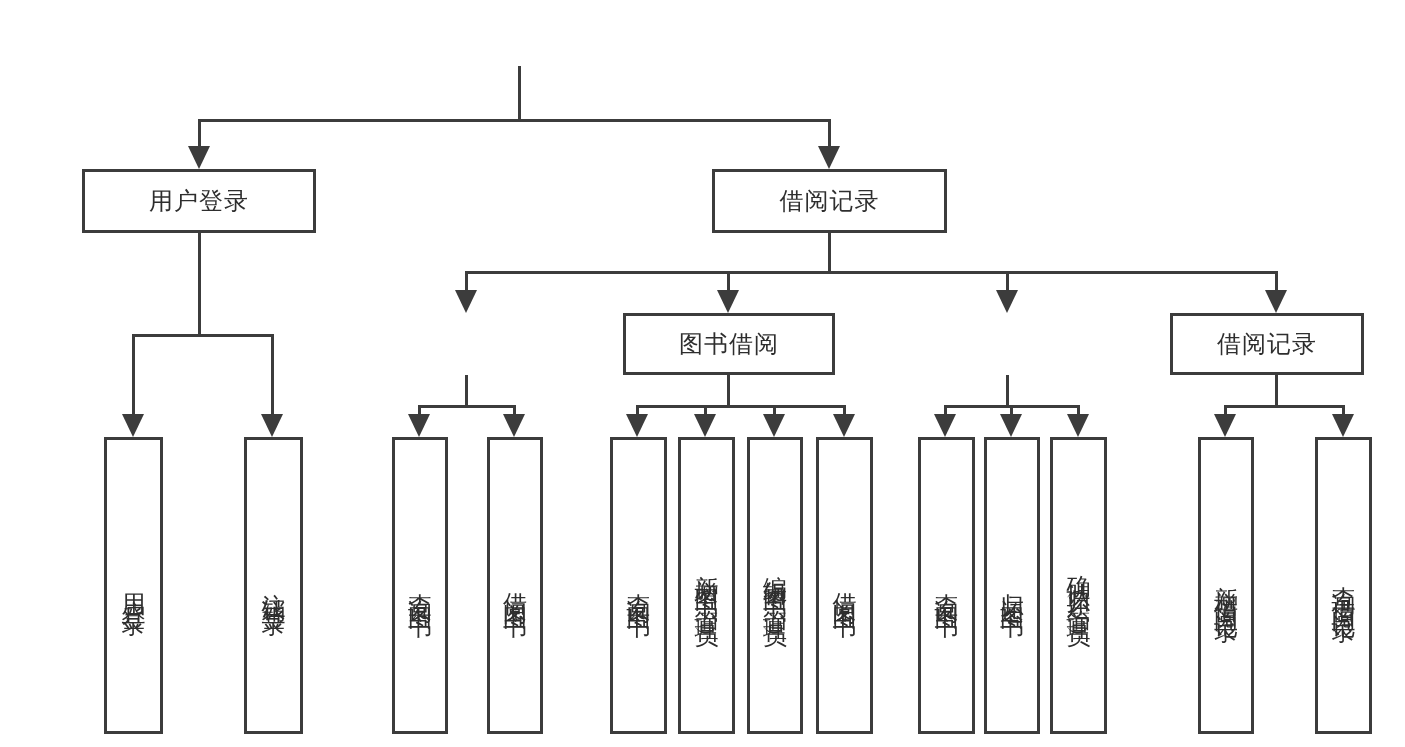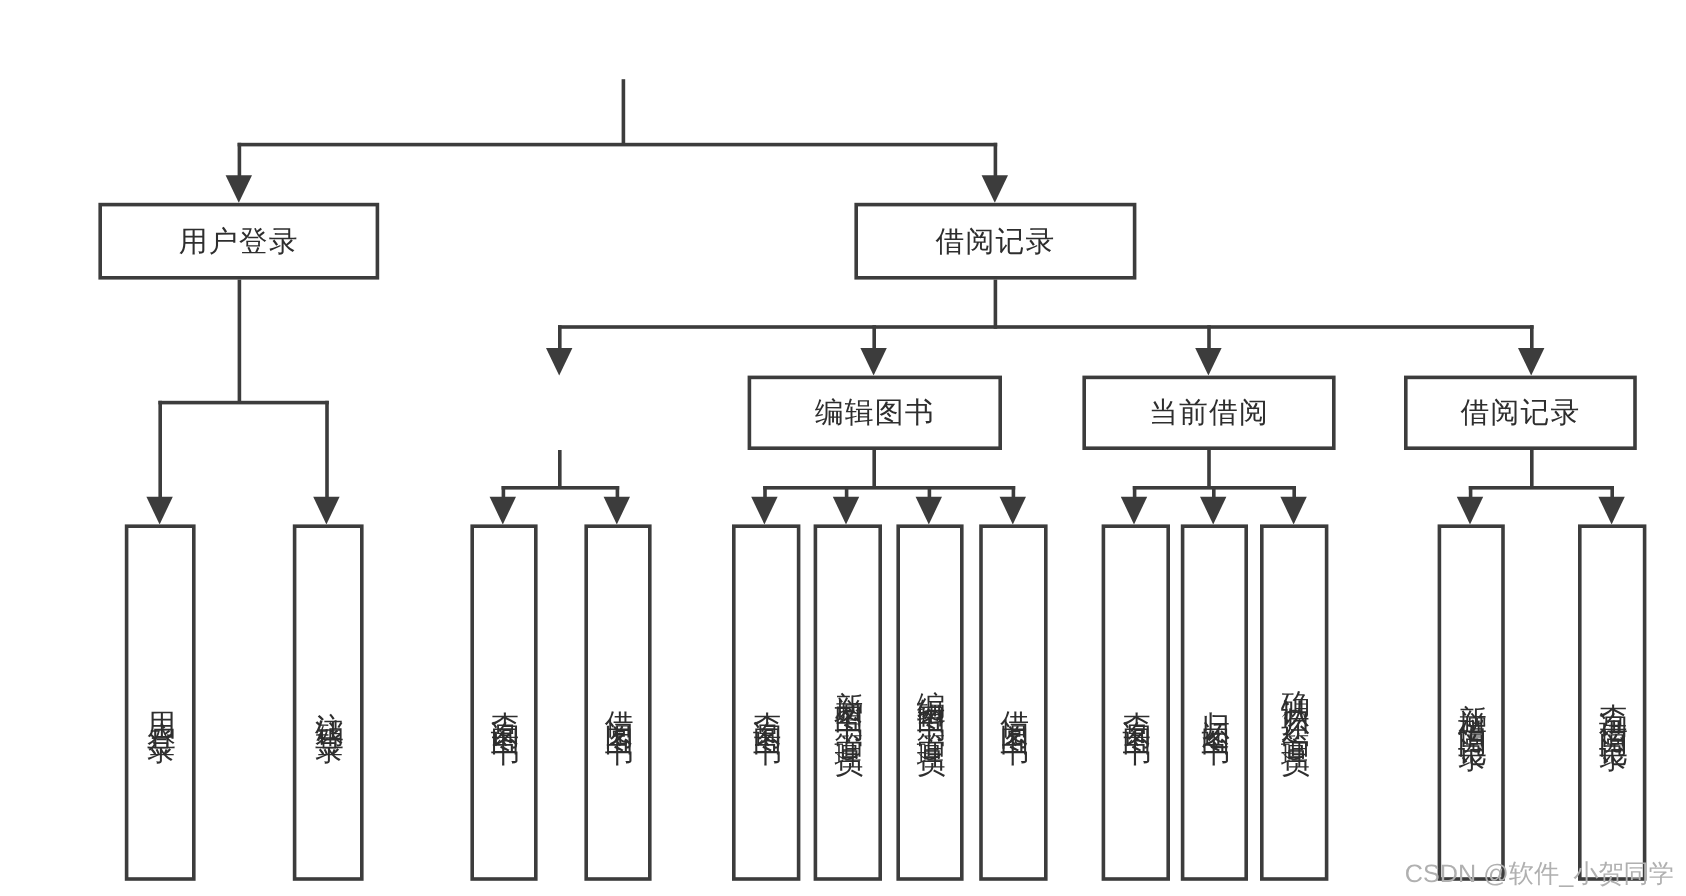--- a/index.html
+++ b/index.html
@@ -85,24 +85,21 @@
   <div class="v" style="left:465px;top:271px;height:22px;"></div>
   <div class="a" style="left:455px;top:290px;"></div>
   <div class="v" style="left:727px;top:271px;height:22px;"></div>
   <div class="a" style="left:717px;top:290px;"></div>
   <div class="v" style="left:1006px;top:271px;height:22px;"></div>
   <div class="a" style="left:996px;top:290px;"></div>
   <div class="v" style="left:1275px;top:271px;height:22px;"></div>
   <div class="a" style="left:1265px;top:290px;"></div>
 
   <div class="box" style="left:623px;top:313px;width:212px;height:62px;">
-    <span>编辑图书</span>
-  </div>
-  <div class="box" style="left:902px;top:313px;width:211px;height:62px;">
-    <span>当前借阅</span>
+    <span>图书借阅</span>
   </div>
   <div class="box" style="left:1170px;top:313px;width:194px;height:62px;">
     <span>借阅记录</span>
   </div>
 
   <div class="v" style="left:465px;top:375px;height:32px;"></div>
   <div class="h" style="left:418px;top:405px;width:98px;"></div>
   <div class="v" style="left:418px;top:405px;height:12px;"></div>
   <div class="a" style="left:408px;top:414px;"></div>
   <div class="v" style="left:513px;top:405px;height:12px;"></div>
@@ -172,15 +169,14 @@
     <span>确认归还（管理员）</span>
   </div>
 
   <div class="box vbox" style="left:1198px;top:437px;width:56px;height:297px;">
     <span>新增借阅记录</span>
   </div>
   <div class="box vbox" style="left:1315px;top:437px;width:57px;height:297px;">
     <span>查询借阅记录</span>
   </div>
 
-  <div class="watermark">CSDN @软件_小贺同学</div>
 
 </div>
 
 </body></html>

